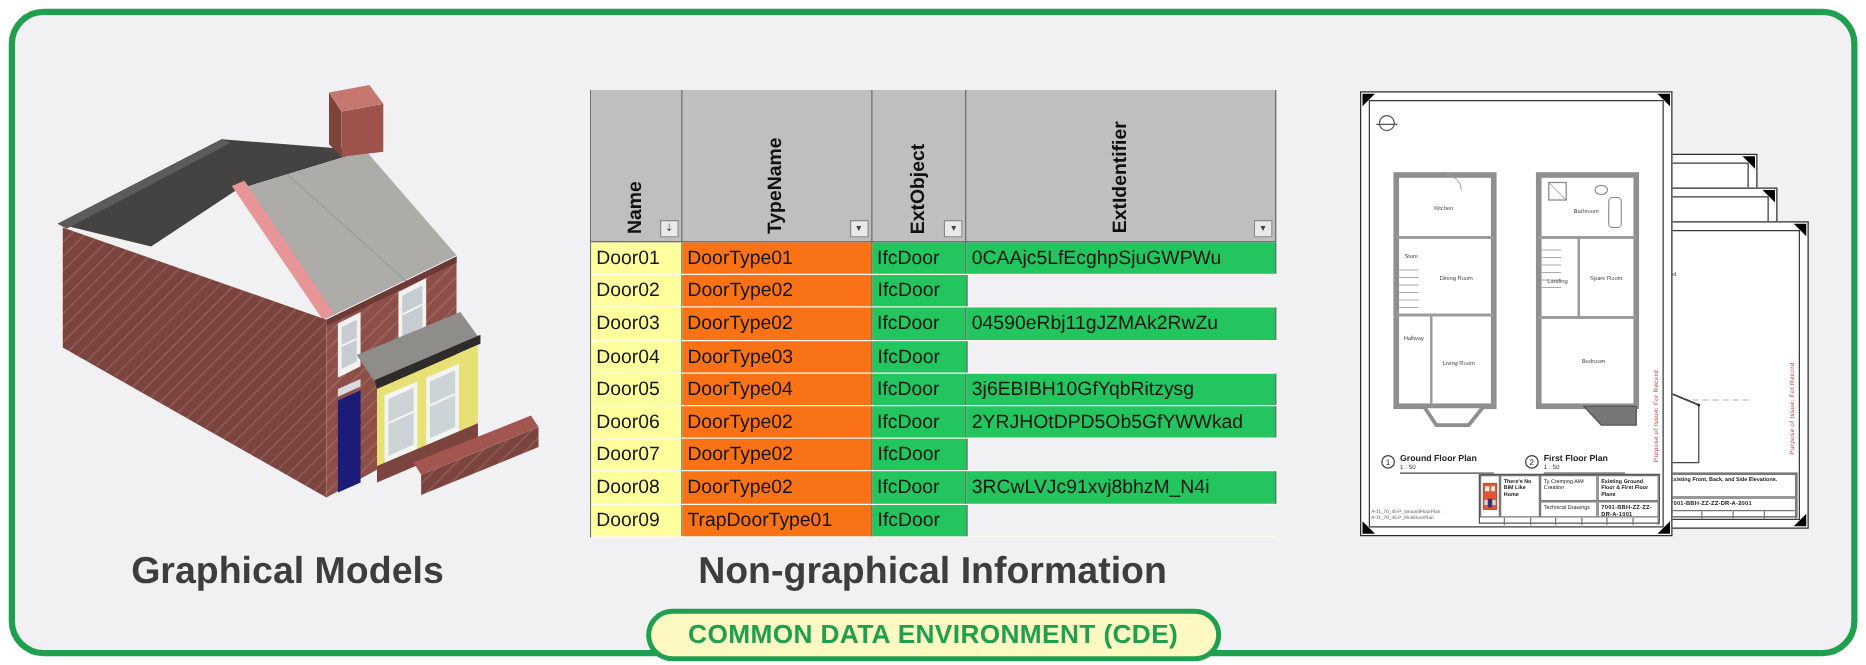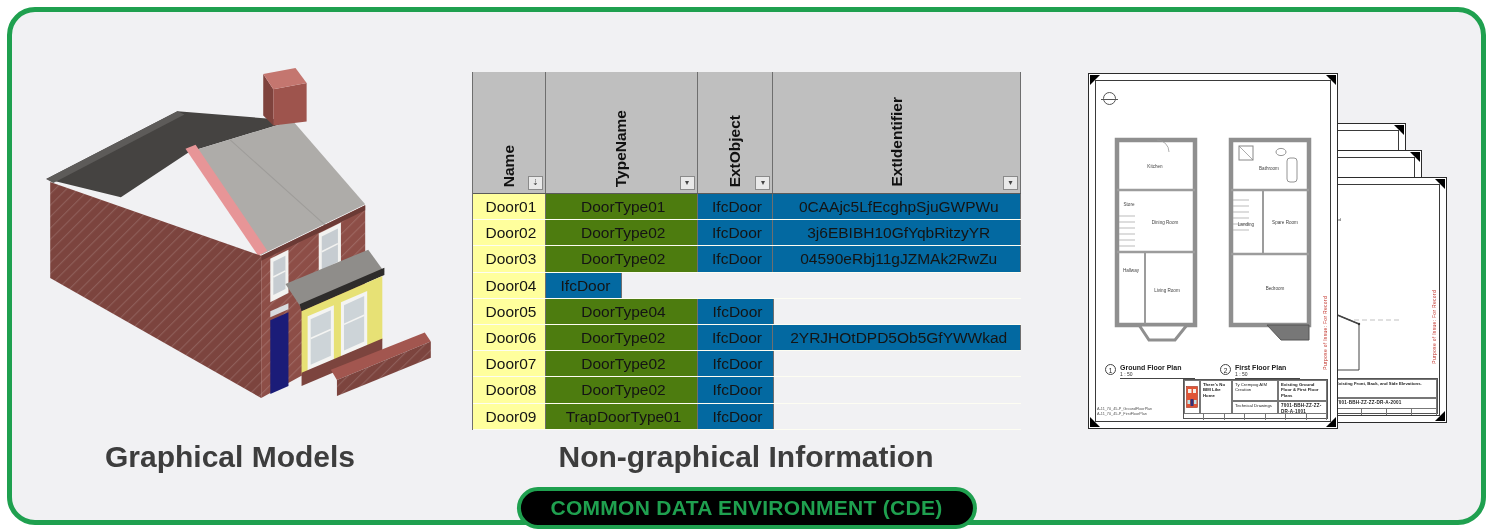--- a/index.html
+++ b/index.html
@@ -5,21 +5,21 @@
   * { margin:0; padding:0; box-sizing:border-box; }
   html,body { width:1493px; height:532px; background:#ffffff; font-family:"Liberation Sans", sans-serif; overflow:hidden; }
   #canvas { position:relative; width:1493px; height:532px; }
 
   
   .frame { position:absolute; left:7px; top:7px; width:1479px; height:518px;
            border:5px solid #1fa04f; border-radius:28px; background:#f1f1f3; }
 
   
   .cde-pill { position:absolute; left:50%; transform:translateX(-50%); top:487px; height:42px;
-              background:#000000; border:4px solid #1fa04f; border-radius:22px;
+              background:#fef9c3; border:4px solid #1fa04f; border-radius:22px;
               display:flex; align-items:center; padding:0 30px; z-index:50; }
   .cde-pill span { font-size:21px; font-weight:bold; color:#1fa04f; letter-spacing:0.3px; white-space:nowrap; }
 
   
   .sec-label { position:absolute; font-size:30px; font-weight:bold; color:#3d3d3d; text-align:center; z-index:5; }
   #lbl-graphical { left:40px; top:440px; width:380px; }
   #lbl-nongraphical { left:480px; top:440px; width:532px; }
   #lbl-documentation { left:1110px; top:440px; width:320px; }
 
   
@@ -29,24 +29,24 @@
   .xl-table { position:absolute; left:472px; top:72px; width:549px; border-left:1px solid #6e6e6e; z-index:4; }
   .xl-head { display:flex; height:122px; background:#bfbfbf; border-bottom:1px solid #5a5a5a; }
   .xl-hcell { position:relative; display:flex; align-items:flex-end; justify-content:center;
               border-right:1px solid #6e6e6e; padding-bottom:6px; }
   .xl-hcell .vtext { writing-mode:vertical-rl; transform:rotate(180deg);
                      font-size:15.5px; font-weight:bold; color:#111; white-space:nowrap; }
   .fbtn { position:absolute; right:2px; bottom:3px; width:15px; height:14px;
           background:#e9e9e9; border:1px solid #8a8a8a; font-size:8px; line-height:12px;
           color:#444; text-align:center; cursor:default; }
   .col-0 { width:73px; } .col-1 { width:152px; } .col-2 { width:76px; } .col-3 { width:248px; }
-  .xl-row { display:flex; height:26.2px; border-bottom:1px solid #fdfdf2;text-align:center; }
+  .xl-row { display:flex; height:26.2px; border-bottom:1px solid #fdfdf2; }
   .xl-cell { font-size:15.5px; color:#141414; line-height:25px; padding-left:4px;
              border-right:1px solid #6e6e6e; overflow:hidden; white-space:nowrap; }
-  .bg-name { background:#ffff9d; } .bg-type { background:#4d7c0f; } .bg-ext { background:#0369a1; }
+  .bg-name { background:#ffff9d; } .bg-type { background:#f97316; } .bg-ext { background:#22c55e; }
 
   
   #docs-wrap { position:absolute; left:1085px; top:70px; width:402px; height:362px; }
   .doc-sheet { position:absolute; background:#ffffff; border:1px solid #2b2b2b; }
   .sheet-inner { position:absolute; inset:6px; border:1px solid #3a3a3a; }
   .corner { position:absolute; width:0; height:0; }
   .c-tl { left:1px; top:1px; border-top:10px solid #000; border-right:10px solid transparent; }
   .c-tr { right:1px; top:1px; border-top:10px solid #000; border-left:10px solid transparent; }
   .c-bl { left:1px; bottom:1px; border-bottom:10px solid #000; border-right:10px solid transparent; }
   .c-br { right:1px; bottom:1px; border-bottom:10px solid #000; border-left:10px solid transparent; }
@@ -178,52 +178,54 @@
       <div class="xl-row">
         <div class="xl-cell col-0 bg-name">Door01</div>
         <div class="xl-cell col-1 bg-type">DoorType01</div>
         <div class="xl-cell col-2 bg-ext">IfcDoor</div>
         <div class="xl-cell col-3 bg-ext">0CAAjc5LfEcghpSjuGWPWu</div>
       </div>
       <div class="xl-row">
         <div class="xl-cell col-0 bg-name">Door02</div>
         <div class="xl-cell col-1 bg-type">DoorType02</div>
         <div class="xl-cell col-2 bg-ext">IfcDoor</div>
-        <div class="xl-cell col-3 bg-ext">3j6EBIBH10GfYqbRitzyYR</div>
       </div>
       <div class="xl-row">
         <div class="xl-cell col-0 bg-name">Door03</div>
         <div class="xl-cell col-1 bg-type">DoorType02</div>
         <div class="xl-cell col-2 bg-ext">IfcDoor</div>
         <div class="xl-cell col-3 bg-ext">04590eRbj11gJZMAk2RwZu</div>
       </div>
       <div class="xl-row">
         <div class="xl-cell col-0 bg-name">Door04</div>
+        <div class="xl-cell col-1 bg-type">DoorType03</div>
         <div class="xl-cell col-2 bg-ext">IfcDoor</div>
       </div>
       <div class="xl-row">
         <div class="xl-cell col-0 bg-name">Door05</div>
         <div class="xl-cell col-1 bg-type">DoorType04</div>
         <div class="xl-cell col-2 bg-ext">IfcDoor</div>
+        <div class="xl-cell col-3 bg-ext">3j6EBIBH10GfYqbRitzysg</div>
       </div>
       <div class="xl-row">
         <div class="xl-cell col-0 bg-name">Door06</div>
         <div class="xl-cell col-1 bg-type">DoorType02</div>
         <div class="xl-cell col-2 bg-ext">IfcDoor</div>
         <div class="xl-cell col-3 bg-ext">2YRJHOtDPD5Ob5GfYWWkad</div>
       </div>
       <div class="xl-row">
         <div class="xl-cell col-0 bg-name">Door07</div>
         <div class="xl-cell col-1 bg-type">DoorType02</div>
         <div class="xl-cell col-2 bg-ext">IfcDoor</div>
       </div>
       <div class="xl-row">
         <div class="xl-cell col-0 bg-name">Door08</div>
         <div class="xl-cell col-1 bg-type">DoorType02</div>
         <div class="xl-cell col-2 bg-ext">IfcDoor</div>
+        <div class="xl-cell col-3 bg-ext">3RCwLVJc91xvj8bhzM_N4i</div>
       </div>
       <div class="xl-row">
         <div class="xl-cell col-0 bg-name">Door09</div>
         <div class="xl-cell col-1 bg-type">TrapDoorType01</div>
         <div class="xl-cell col-2 bg-ext">IfcDoor</div>
       </div>
     </div>
   </div>
 
   <div id="docs-wrap">

